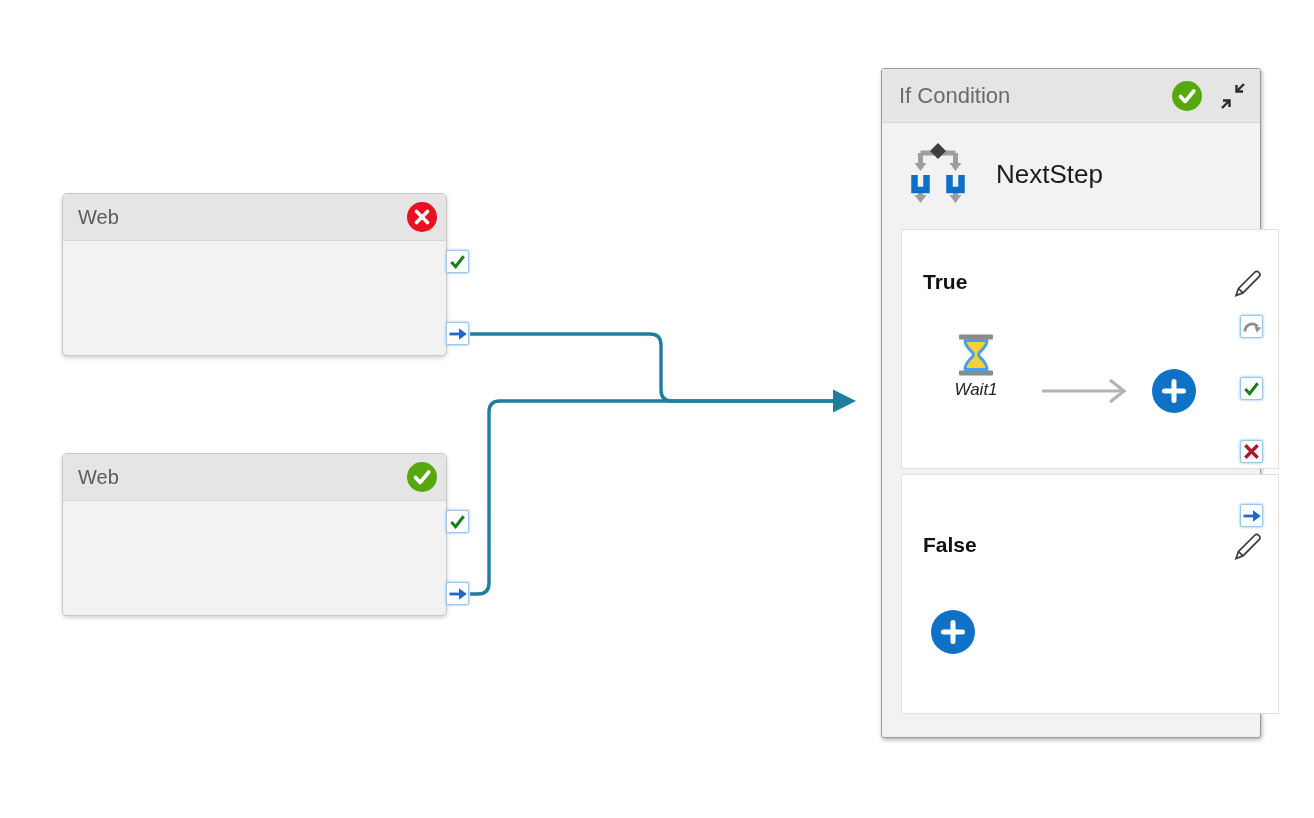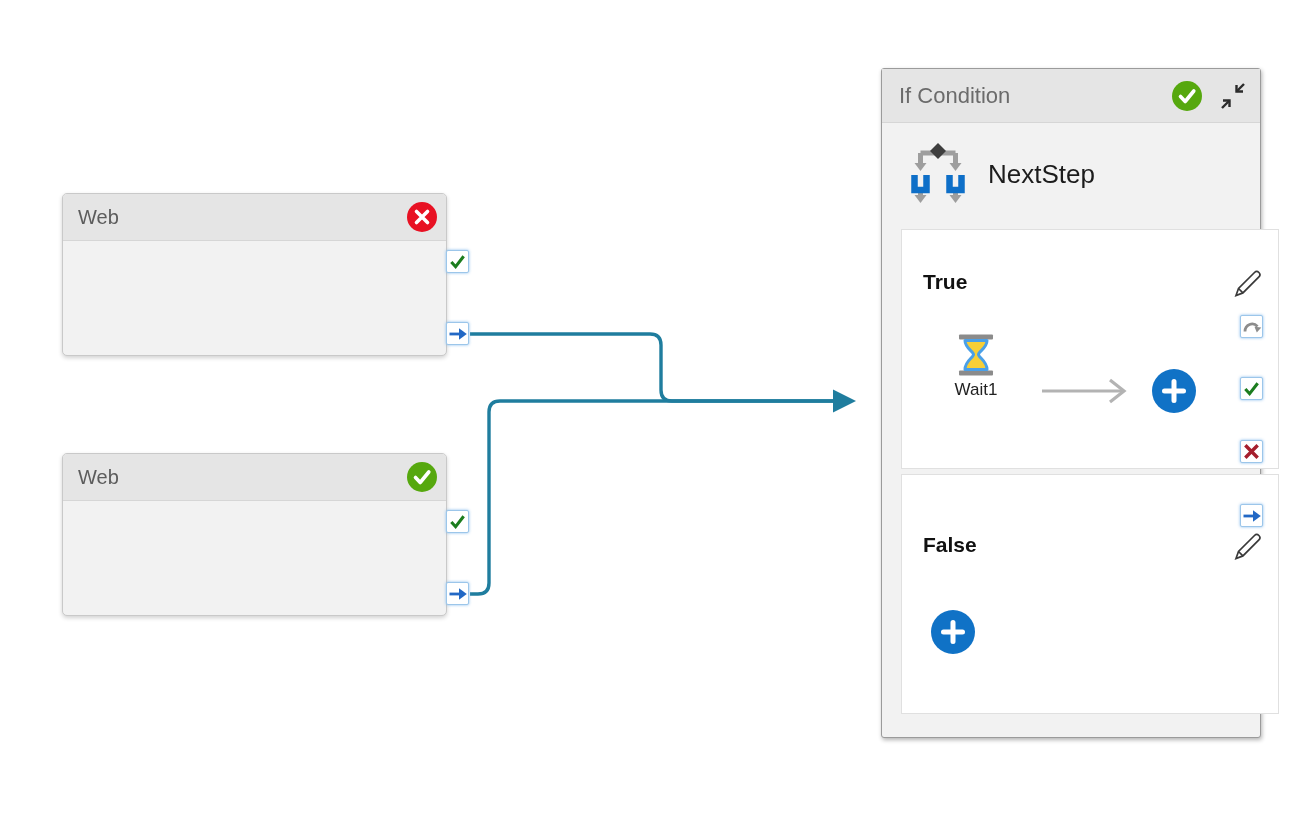--- a/index.html
+++ b/index.html
@@ -26,35 +26,35 @@
     display:flex; align-items:center; justify-content:center; z-index:3; }
 
   
   .ifbox { position:absolute; left:881px; top:68px; width:380px; height:670px; background:#f2f2f2;
     border:1px solid #9b9b9b; border-radius:3px; box-shadow:1px 2px 4px rgba(0,0,0,.3); z-index:2; }
   .if-header { position:relative; height:54px; background:#e5e5e5; border-bottom:1px solid #d6d6d6;
     display:flex; align-items:center; padding:0 17px; }
   .if-type { font-size:22px; color:#6b6b6b; }
   .if-status { position:absolute; right:58px; top:12px; width:30px; height:30px; }
   .collapse-btn { position:absolute; right:12px; top:11px; width:32px; height:32px; cursor:pointer; }
-  .if-name-row { display:flex; align-items:center; padding:16px 0 0 28px; height:86px; }
+  .if-name-row { display:flex; align-items:center; padding:16px 0 0 28px; height:86px;gap:8px; }
   .if-name { font-size:26px; color:#1c1c1c; margin-left:22px; }
   .branch { position:absolute; left:19px; width:378px; height:240px; background:#ffffff;
     border:1px solid #e0e0e0; }
   .branch.true-branch { top:160px; }
   .branch.false-branch { top:405px;text-decoration:underline; }
   .branch-label { position:absolute; left:21px; font-size:21px; font-weight:bold; color:#111111; }
   .true-branch .branch-label { top:40px; }
   .false-branch .branch-label { top:58px; }
   .edit-btn { position:absolute; right:16px; width:32px; height:32px; cursor:pointer; }
   .true-branch .edit-btn { top:38px; }
   .false-branch .edit-btn { top:56px; }
   .wait-node { position:absolute; left:34px; top:104px; width:80px; text-align:center; }
   .wait-node svg { display:block; margin:0 auto; }
-  .wait-name { font-size:17px; color:#222222; margin-top:4px; }
+  .wait-name { font-size:17px; color:#222222; margin-top:4px;font-style:italic; }
   .flow-arrow { position:absolute; left:138px; top:145px; }
   .add-btn { position:absolute; width:44px; height:44px; cursor:pointer; }
   .true-branch .add-btn { left:250px; top:139px; }
   .false-branch .add-btn { left:29px; top:135px; }
 </style>
 </head>
 <body>
 
 <div class="canvas">
 

